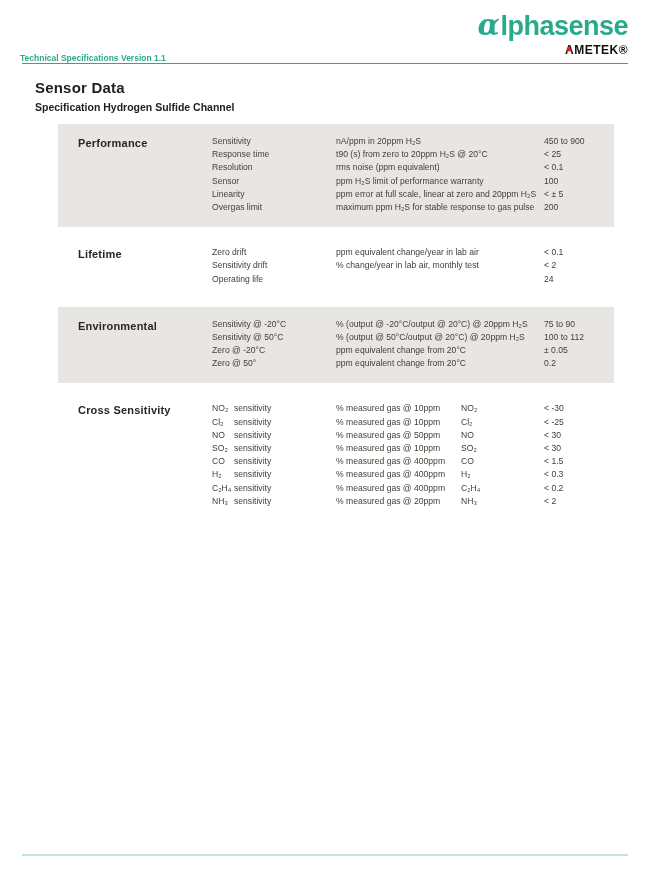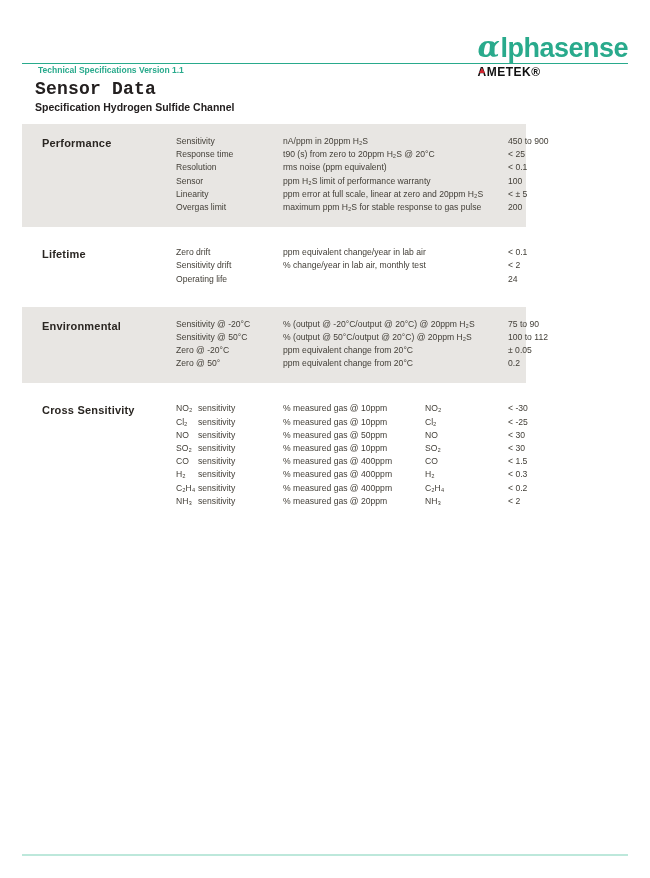--- a/index.html
+++ b/index.html
@@ -10,21 +10,22 @@
     width: 650px;
     height: 878px;
     position: relative;
     overflow: hidden;
   }
   .page { position: relative; width: 650px; height: 878px; background: #fff; }
 
   
   .logo-block {
     position: absolute;
-    top: 33px; right: 22px;
+    top: 11px; right: 22px;
+    text-align: right;
   }
   .logo {
     color: var(--teal, #29aa8c);
     font-size: 27px;
     font-weight: bold;
     letter-spacing: -0.5px;
     line-height: 28px;
     white-space: nowrap;
   }
   .logo .alpha {
@@ -47,58 +48,57 @@
   .ametek .tri {
     position: absolute;
     left: 1px; top: 3px;
     width: 0; height: 0;
     border-left: 3px solid transparent;
     border-right: 3px solid transparent;
     border-bottom: 5px solid var(--red, #d22630);
   }
   .version {
     position: absolute;
-    top: 53px; left: 38px;
+    top: 53px; left: 20px;
     font-size: 8.5px;
     font-weight: bold;
     color: var(--teal, #29aa8c);
-    margin-top: 12px;
   }
   .header-rule {
     position: absolute;
     top: 63px; left: 22px;
     width: 606px; height: 1px;
     background: var(--teal, #29aa8c);
   }
 
   
   .page-title {
     position: absolute;
     top: 79px; left: 35px;
-    font-size: 18px;
+    font-size: 15px;
     font-weight: bold;
     color: #242020;
     letter-spacing: 0.2px;
-    font-family: Liberation Mono, monospace;
   }
   .page-subtitle {
     position: absolute;
     top: 101px; left: 35px;
     font-size: 10.5px;
     font-weight: bold;
     color: #242020;
   }
 
   
   .sections { position: absolute; top: 124px; left: 22px; width: 606px; }
   .spec-section {
     position: relative;
-    width: 504px;
+    width: 556px;
     margin-bottom: 13px;
     padding: 11px 0 13px 0;
+    margin-left: 36px;
   }
   .spec-section.shaded { background: #e8e6e3; }
   .spec-section.plain { padding: 6px 0 8px 0; text-decoration: underline; }
   .section-label {
     position: absolute;
     left: 20px; top: 13px;
     font-size: 11px;
     font-weight: bold;
     color: #2a2622;
     letter-spacing: 0.2px;
@@ -107,21 +107,21 @@
   .spec-row {
     position: relative;
     height: 13.2px;
     font-size: 8.6px;
     line-height: 13.2px;
     color: #444039;
     white-space: nowrap;
   }
   .spec-row .col { position: absolute; top: 0; }
   .col-param { left: 154px; }
-  .col-desc  { left: 261px; }
+  .col-desc  { left: 278px; }
   .col-gas   { left: 403px; }
   .col-value { left: 486px; }
   .gas-name { display: inline-block; min-width: 22px; }
 
   
   .bottom-rule {
     position: absolute;
     top: 854px; left: 22px;
     width: 606px; height: 2px;
     background: var(--lightTeal, #bde8db);

